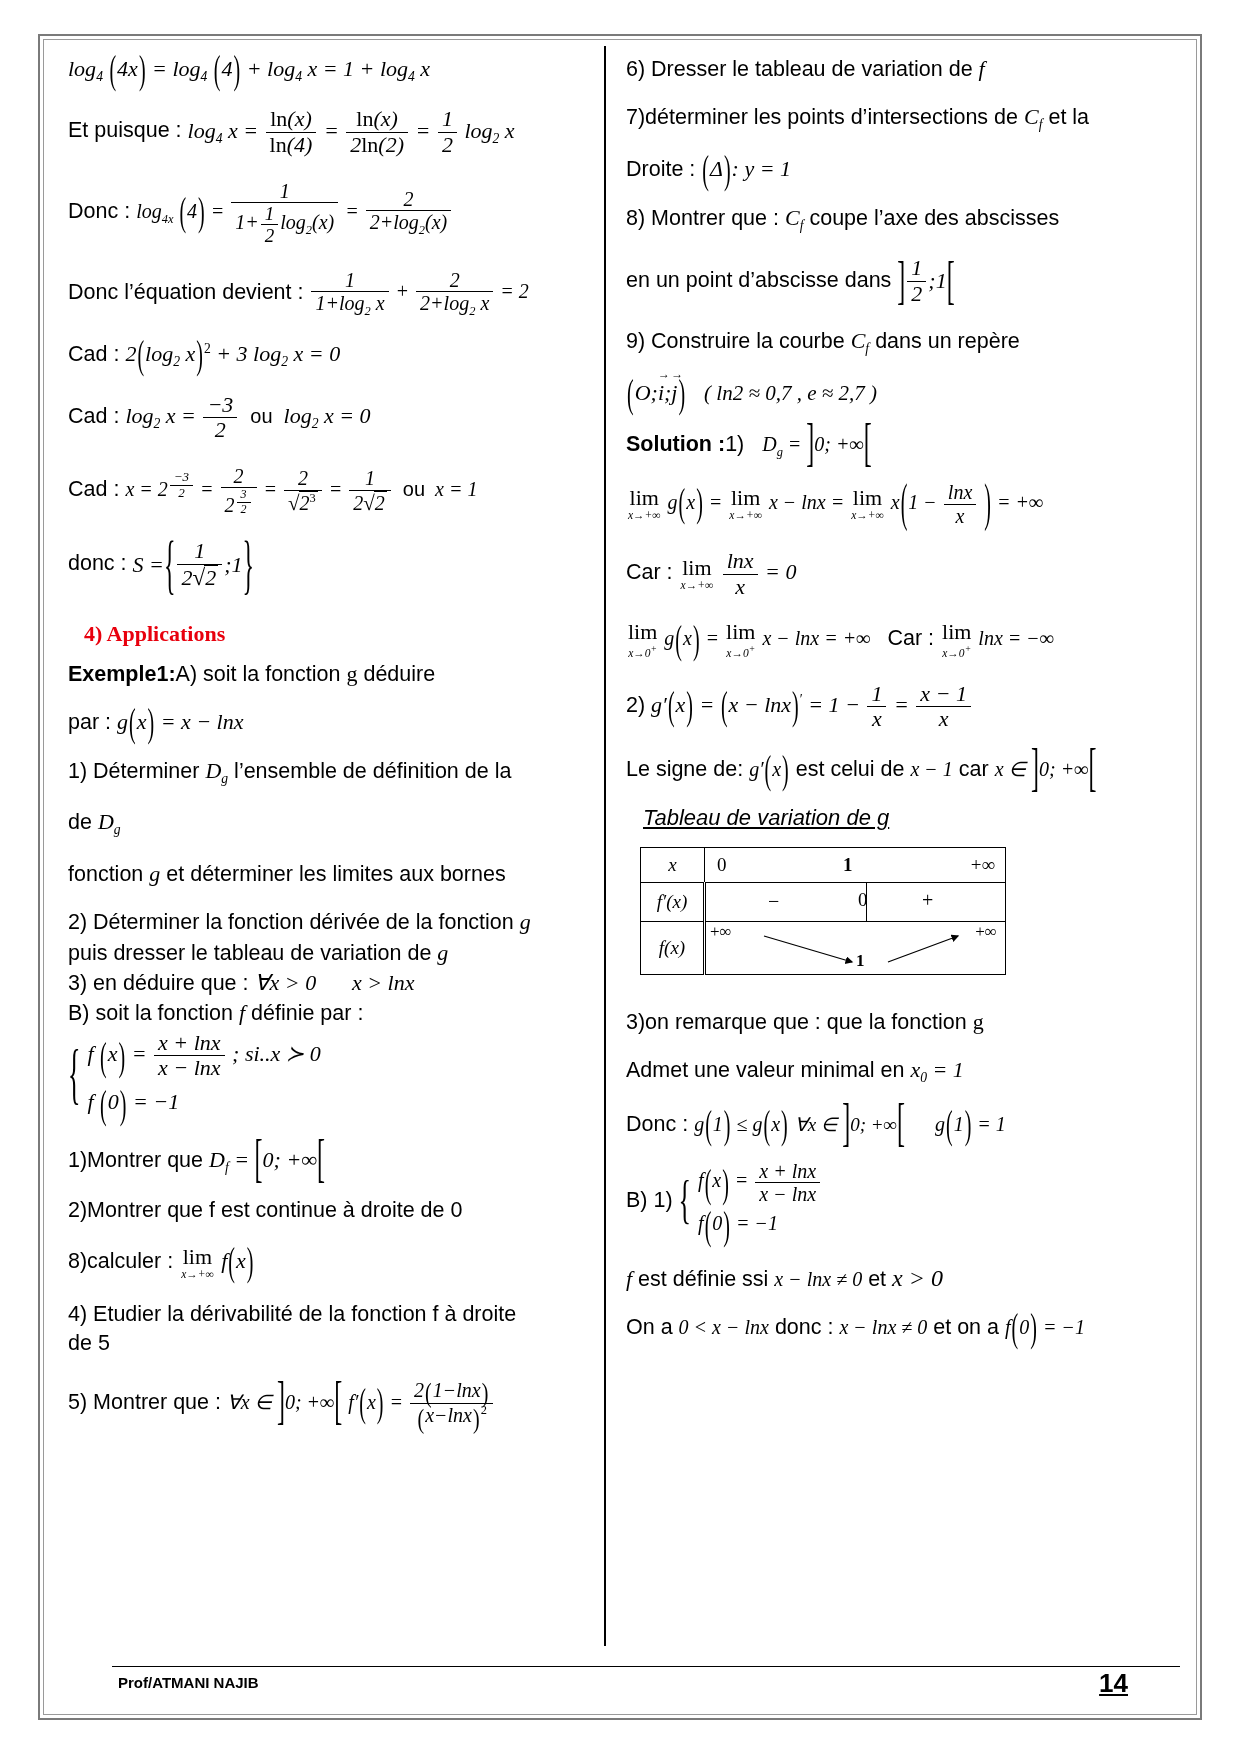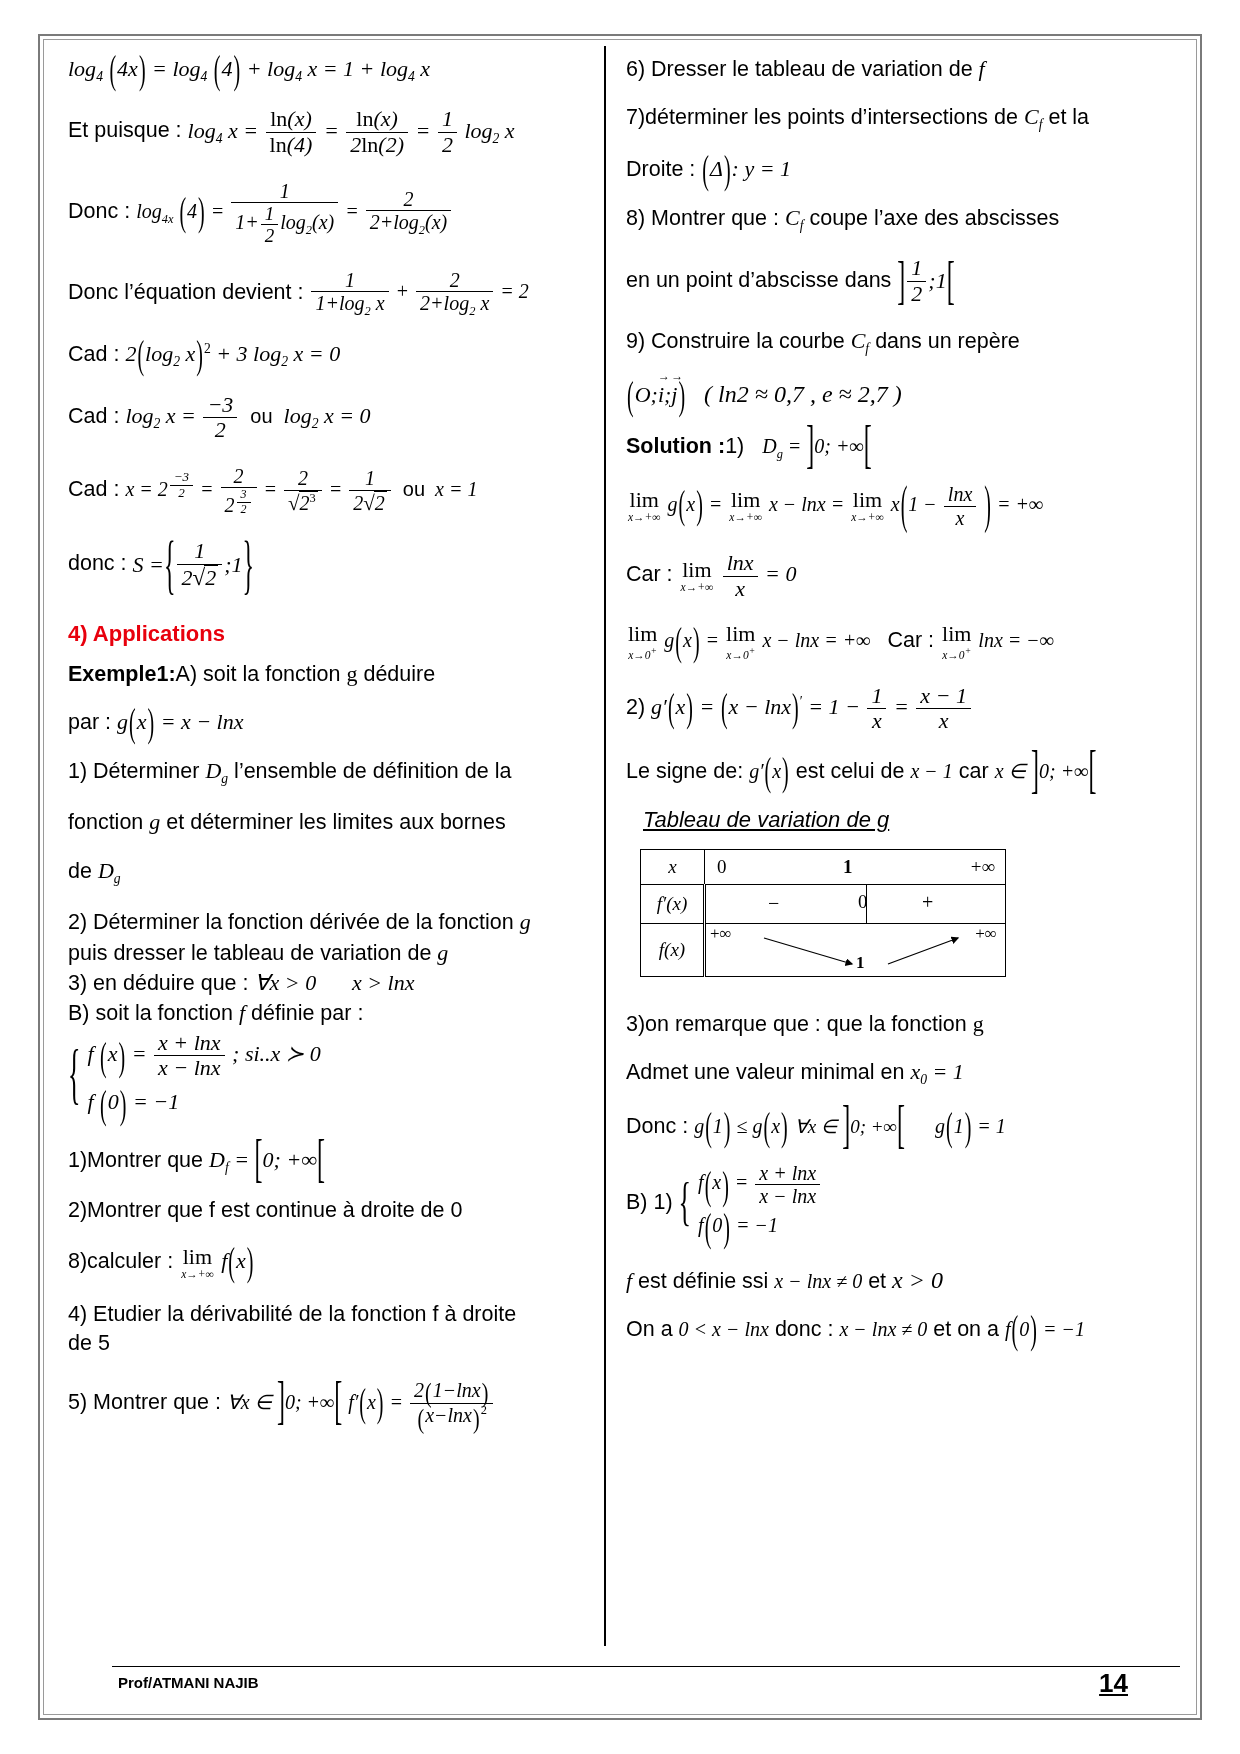--- a/index.html
+++ b/index.html
@@ -77,21 +77,22 @@
     font-family: "Liberation Serif", serif;
     font-style: italic;
     font-size: 22px;
   }
   .mth .rm { font-style: normal; font-family: "Liberation Serif", serif; }
 
   .red-head {
     color: #e8000d;
     font-weight: bold;
     font-size: 22px;
-    margin: 0 0 14px 0;
+    margin: 0 0 14px 16px;
+    font-family: Liberation Serif, serif;
   }
   .bold { font-weight: bold; }
   .ital-ul {
     font-style: italic;
     text-decoration: underline;
     font-size: 22px;
     margin: 0 0 10px 17px;
     display: inline-block;
   }
 
@@ -355,28 +356,28 @@
       <span class="mth">g<span class="bigp">(</span>x<span class="bigp">)</span> = x − lnx</span>
     </div>
 
     <div class="ln gap">
       <span>1) Déterminer</span>
       <span class="mth">D<sub class="si">g</sub></span>
       <span>l’ensemble de définition de la</span>
     </div>
 
     <div class="ln gap">
+      <span>de</span>
+      <span class="mth">D<sub class="si">g</sub></span>
+    </div>
+
+    <div class="ln gap">
       <span>fonction</span>
       <span class="mth">g</span>
       <span>et déterminer les limites aux bornes</span>
-    </div>
-
-    <div class="ln gap">
-      <span>de</span>
-      <span class="mth">D<sub class="si">g</sub></span>
     </div>
 
     <div class="ln tight">
       <span>2) Déterminer la fonction dérivée de la fonction</span>
       <span class="mth">g</span>
     </div>
 
     <div class="ln tight">
       <span>puis dresser le tableau de variation de</span>
       <span class="mth">g</span>
@@ -480,21 +481,21 @@
 
     <div class="ln gap">
       <span>9) Construire la courbe</span>
       <span class="mth">C<sub class="si">f</sub></span>
       <span>dans un repère</span>
     </div>
 
     <div class="ln gap">
       <span class="mth"><span class="bigp">(</span>O;<span style="position:relative">i<span style="position:absolute;left:0px;top:-13px;font-size:12px">→</span></span>;<span style="position:relative">j<span style="position:absolute;left:0px;top:-13px;font-size:12px">→</span></span><span class="bigp">)</span></span>
       &nbsp;
-      <span class="mth" style="font-size:24px">( ln2 ≈ 0,7   ,   e ≈ 2,7 )</span>
+      <span class="mth" style="font-size:21px">( ln2 ≈ 0,7   ,   e ≈ 2,7 )</span>
     </div>
 
     <div class="ln gap">
       <span class="bold">Solution :</span><span>1)</span>
       &nbsp;
       <span class="mth" style="font-size:20px">D<sub class="si">g</sub> = <span class="brk">]</span>0; +∞<span class="brk">[</span></span>
     </div>
 
     <div class="ln gap">
       <span class="mth" style="font-size:20px">

